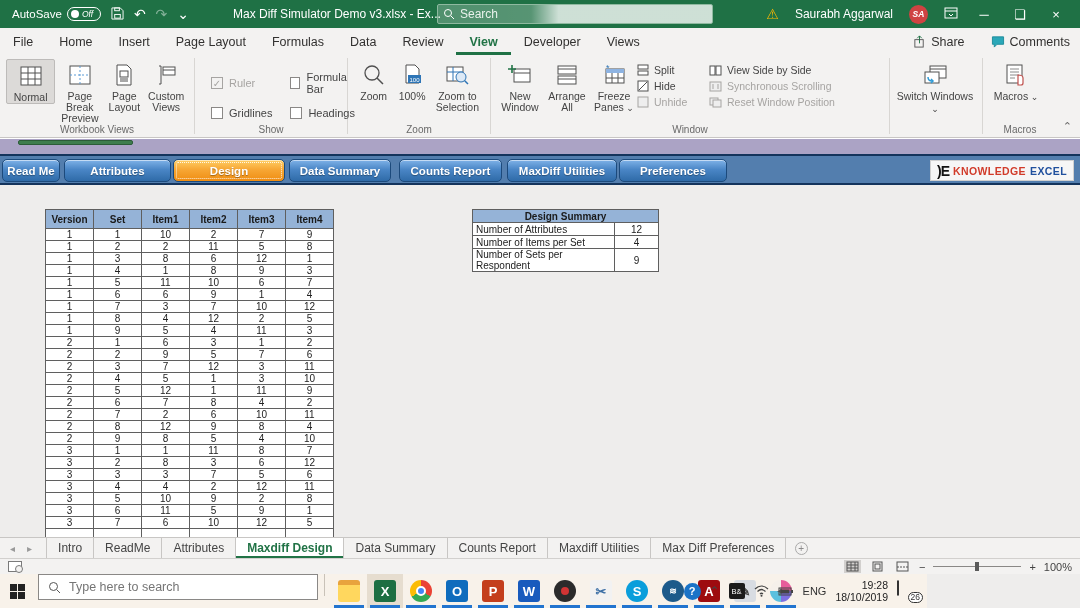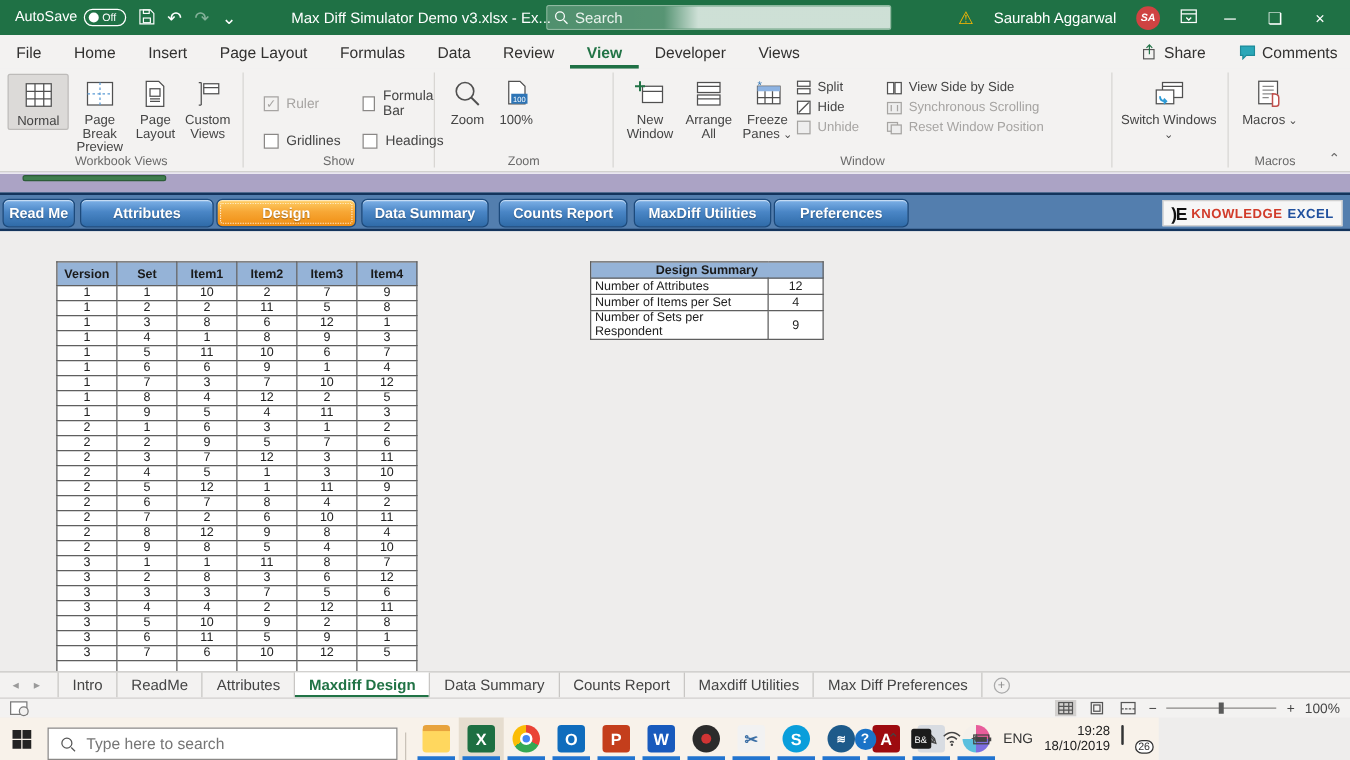--- a/index.html
+++ b/index.html
@@ -5,21 +5,21 @@
   *{margin:0;padding:0;box-sizing:border-box;}
   html,body{width:1080px;height:608px;overflow:hidden;}
   body{font-family:"Liberation Sans",sans-serif;position:relative;background:#eeedec;font-size:12px;}
 
   
   .titlebar{position:absolute;top:0;left:0;width:1080px;height:28px;background:#1f7145;color:#fff;display:flex;align-items:center;}
   .tb-left{display:flex;align-items:center;gap:10px;padding-left:12px;}
   .autosave{display:flex;align-items:center;gap:5px;font-size:11.5px;}
   .pill{width:34px;height:14px;border:1px solid #fff;border-radius:8px;display:flex;align-items:center;gap:3px;padding:0 3px;}
   .pill .dot{width:8px;height:8px;border-radius:50%;background:#fff;}
-  .pill .off{font-size:8.5px;color:#fff;}
+  .pill .off{font-size:8.5px;color:#fff;font-style:italic;}
   .tb-ic{color:#fff;font-size:14px;line-height:1;cursor:default;}
   .tb-ic.dim{opacity:.45;}
   .tb-title{position:absolute;left:233px;top:0;height:28px;display:flex;align-items:center;font-size:12px;color:#fff;white-space:nowrap;}
   .tb-search{position:absolute;left:437px;top:4px;width:276px;height:20px;border:1px solid #8fb9a0;border-radius:2px;
      background:linear-gradient(90deg,rgba(255,255,255,.22) 0%,rgba(255,255,255,.25) 34%,rgba(255,255,255,.78) 44%,rgba(255,255,255,.78) 100%);
      display:flex;align-items:center;gap:7px;padding-left:22px;}
   .tb-search input{border:none;background:transparent;outline:none;color:#eef6f0;font-size:12px;width:200px;font-family:"Liberation Sans",sans-serif;}
   .tb-search input::placeholder{color:#e9f2ec;}
   .tb-right{position:absolute;right:0;top:0;height:28px;display:flex;align-items:center;gap:16px;padding-right:14px;}
   .warn{color:#ffb900;font-size:14px;}
@@ -96,21 +96,21 @@
   .macrec{margin-left:8px;width:14px;height:11px;border:1px solid #7a7a7a;position:relative;background:#fff;}
   .macrec::after{content:"";position:absolute;right:-2px;bottom:-2px;width:6px;height:6px;border-radius:50%;background:#f3f2f1;border:1px solid #7a7a7a;}
   .sb-right{position:absolute;right:8px;top:0;height:15px;display:flex;align-items:center;gap:8px;}
   .viewic{width:17px;height:13px;display:flex;align-items:center;justify-content:center;}
   .viewic.sel{background:#d2d0ce;}
   .zoomtrack{width:88px;height:1px;background:#8a8886;position:relative;}
   .zoomhandle{position:absolute;left:42px;top:-4px;width:4px;height:9px;background:#5a5a5a;}
   .sb-txt{font-size:11px;color:#444;}
 
   
-  .taskbar{position:absolute;top:574px;left:0;width:927px;height:34px;background:#f8f2ea;display:flex;align-items:flex-end;}
+  .taskbar{position:absolute;top:574px;left:0;width:927px;height:34px;background:#f8f2ea;display:flex;align-items:flex-start;}
   .startbtn{width:34px;height:34px;display:flex;align-items:center;justify-content:center;}
   .winlogo{display:grid;grid-template-columns:7px 7px;grid-template-rows:7px 7px;gap:1px;}
   .winlogo div{background:#222;}
   .tsearch{width:280px;height:26px;background:#fff;border:1px solid #8a8886;display:flex;align-items:center;gap:8px;padding:0 9px;margin-left:4px;}
   .tsearch input{border:none;outline:none;font-size:12.5px;color:#444;width:220px;font-family:"Liberation Sans",sans-serif;background:transparent;}
   .tdiv{width:1px;height:22px;background:#c9c2b8;margin:0 6px;}
   .tslot{width:36px;height:34px;display:flex;align-items:center;justify-content:center;position:relative;}
   .tslot.activeapp{background:#e6ddcf;}
   .tslot .bar{position:absolute;bottom:0;left:3px;right:3px;height:3px;background:#2274cf;}
   .appic{width:22px;height:22px;border-radius:3px;color:#fff;font-weight:bold;font-size:13px;display:flex;align-items:center;justify-content:center;}
@@ -278,20 +278,31 @@
     </div>
     <div class="bigbtn" style="width:38px">
       <span class="ic24">
           <svg width="22" height="24" viewBox="0 0 22 24">
             <path d="M5 2h9l4 4v14H5z" fill="#fff" stroke="#505050"></path>
             <rect x="7" y="12" width="13" height="8" fill="#2e75b6"></rect>
             <text x="13.5" y="18.5" font-size="6" fill="#fff" text-anchor="middle" font-family="Liberation Sans,sans-serif">100</text>
           </svg>
         </span>
       <span class="blabel">100%</span>
+    </div>
+    <div class="bigbtn" style="width:54px">
+      <span class="ic24">
+          <svg width="24" height="24" viewBox="0 0 24 24">
+            <rect x="2" y="4" width="16" height="14" fill="#fff" stroke="#505050"></rect>
+            <path d="M2 9h16M8 4v14" stroke="#2e75b6"></path>
+            <circle cx="16" cy="14" r="5" fill="#dce9f6" stroke="#2e75b6"></circle>
+            <line x1="19.5" y1="17.5" x2="23" y2="21" stroke="#2e75b6" stroke-width="1.5"></line>
+          </svg>
+        </span>
+      <span class="blabel">Zoom to Selection</span>
     </div>
     <span class="glabel">Zoom</span>
   </div>
   <div class="vdiv"></div>
 
   <div class="rgroup" style="width:394px">
     <div class="bigbtn" style="width:46px">
       <span class="ic24">
           <svg width="24" height="24" viewBox="0 0 24 24">
             <rect x="6" y="6" width="16" height="13" fill="#fff" stroke="#505050"></rect>

